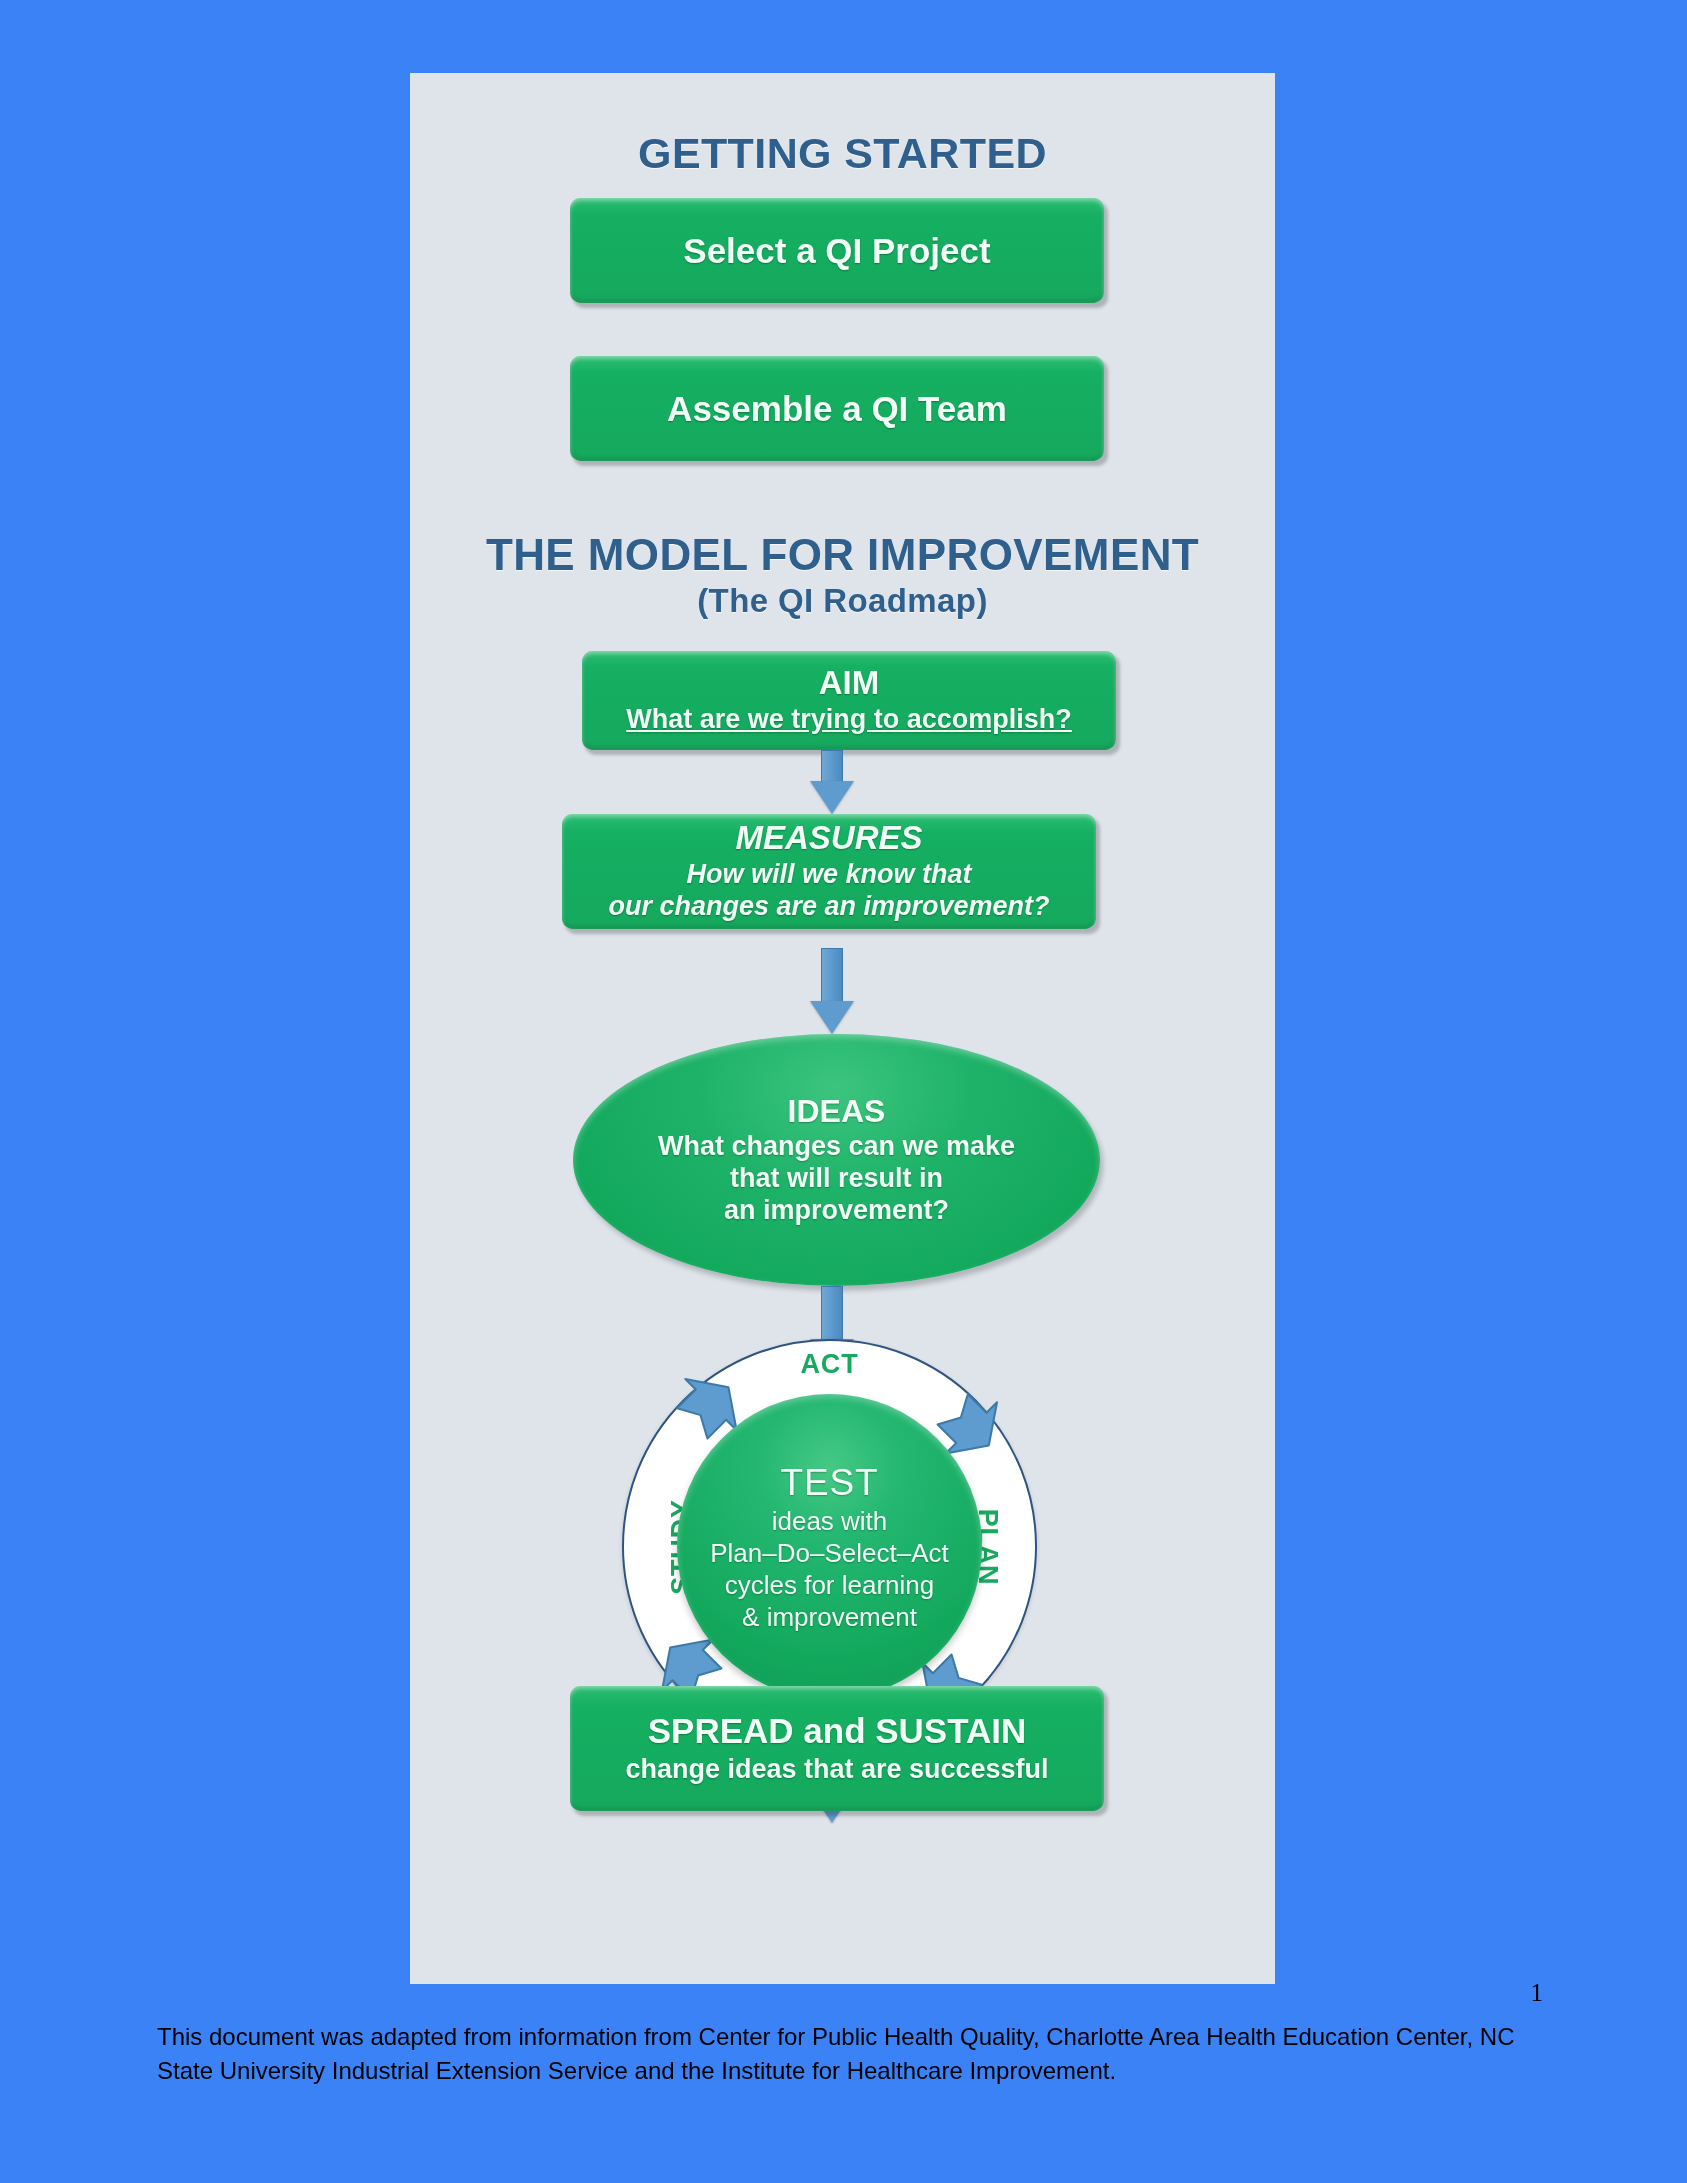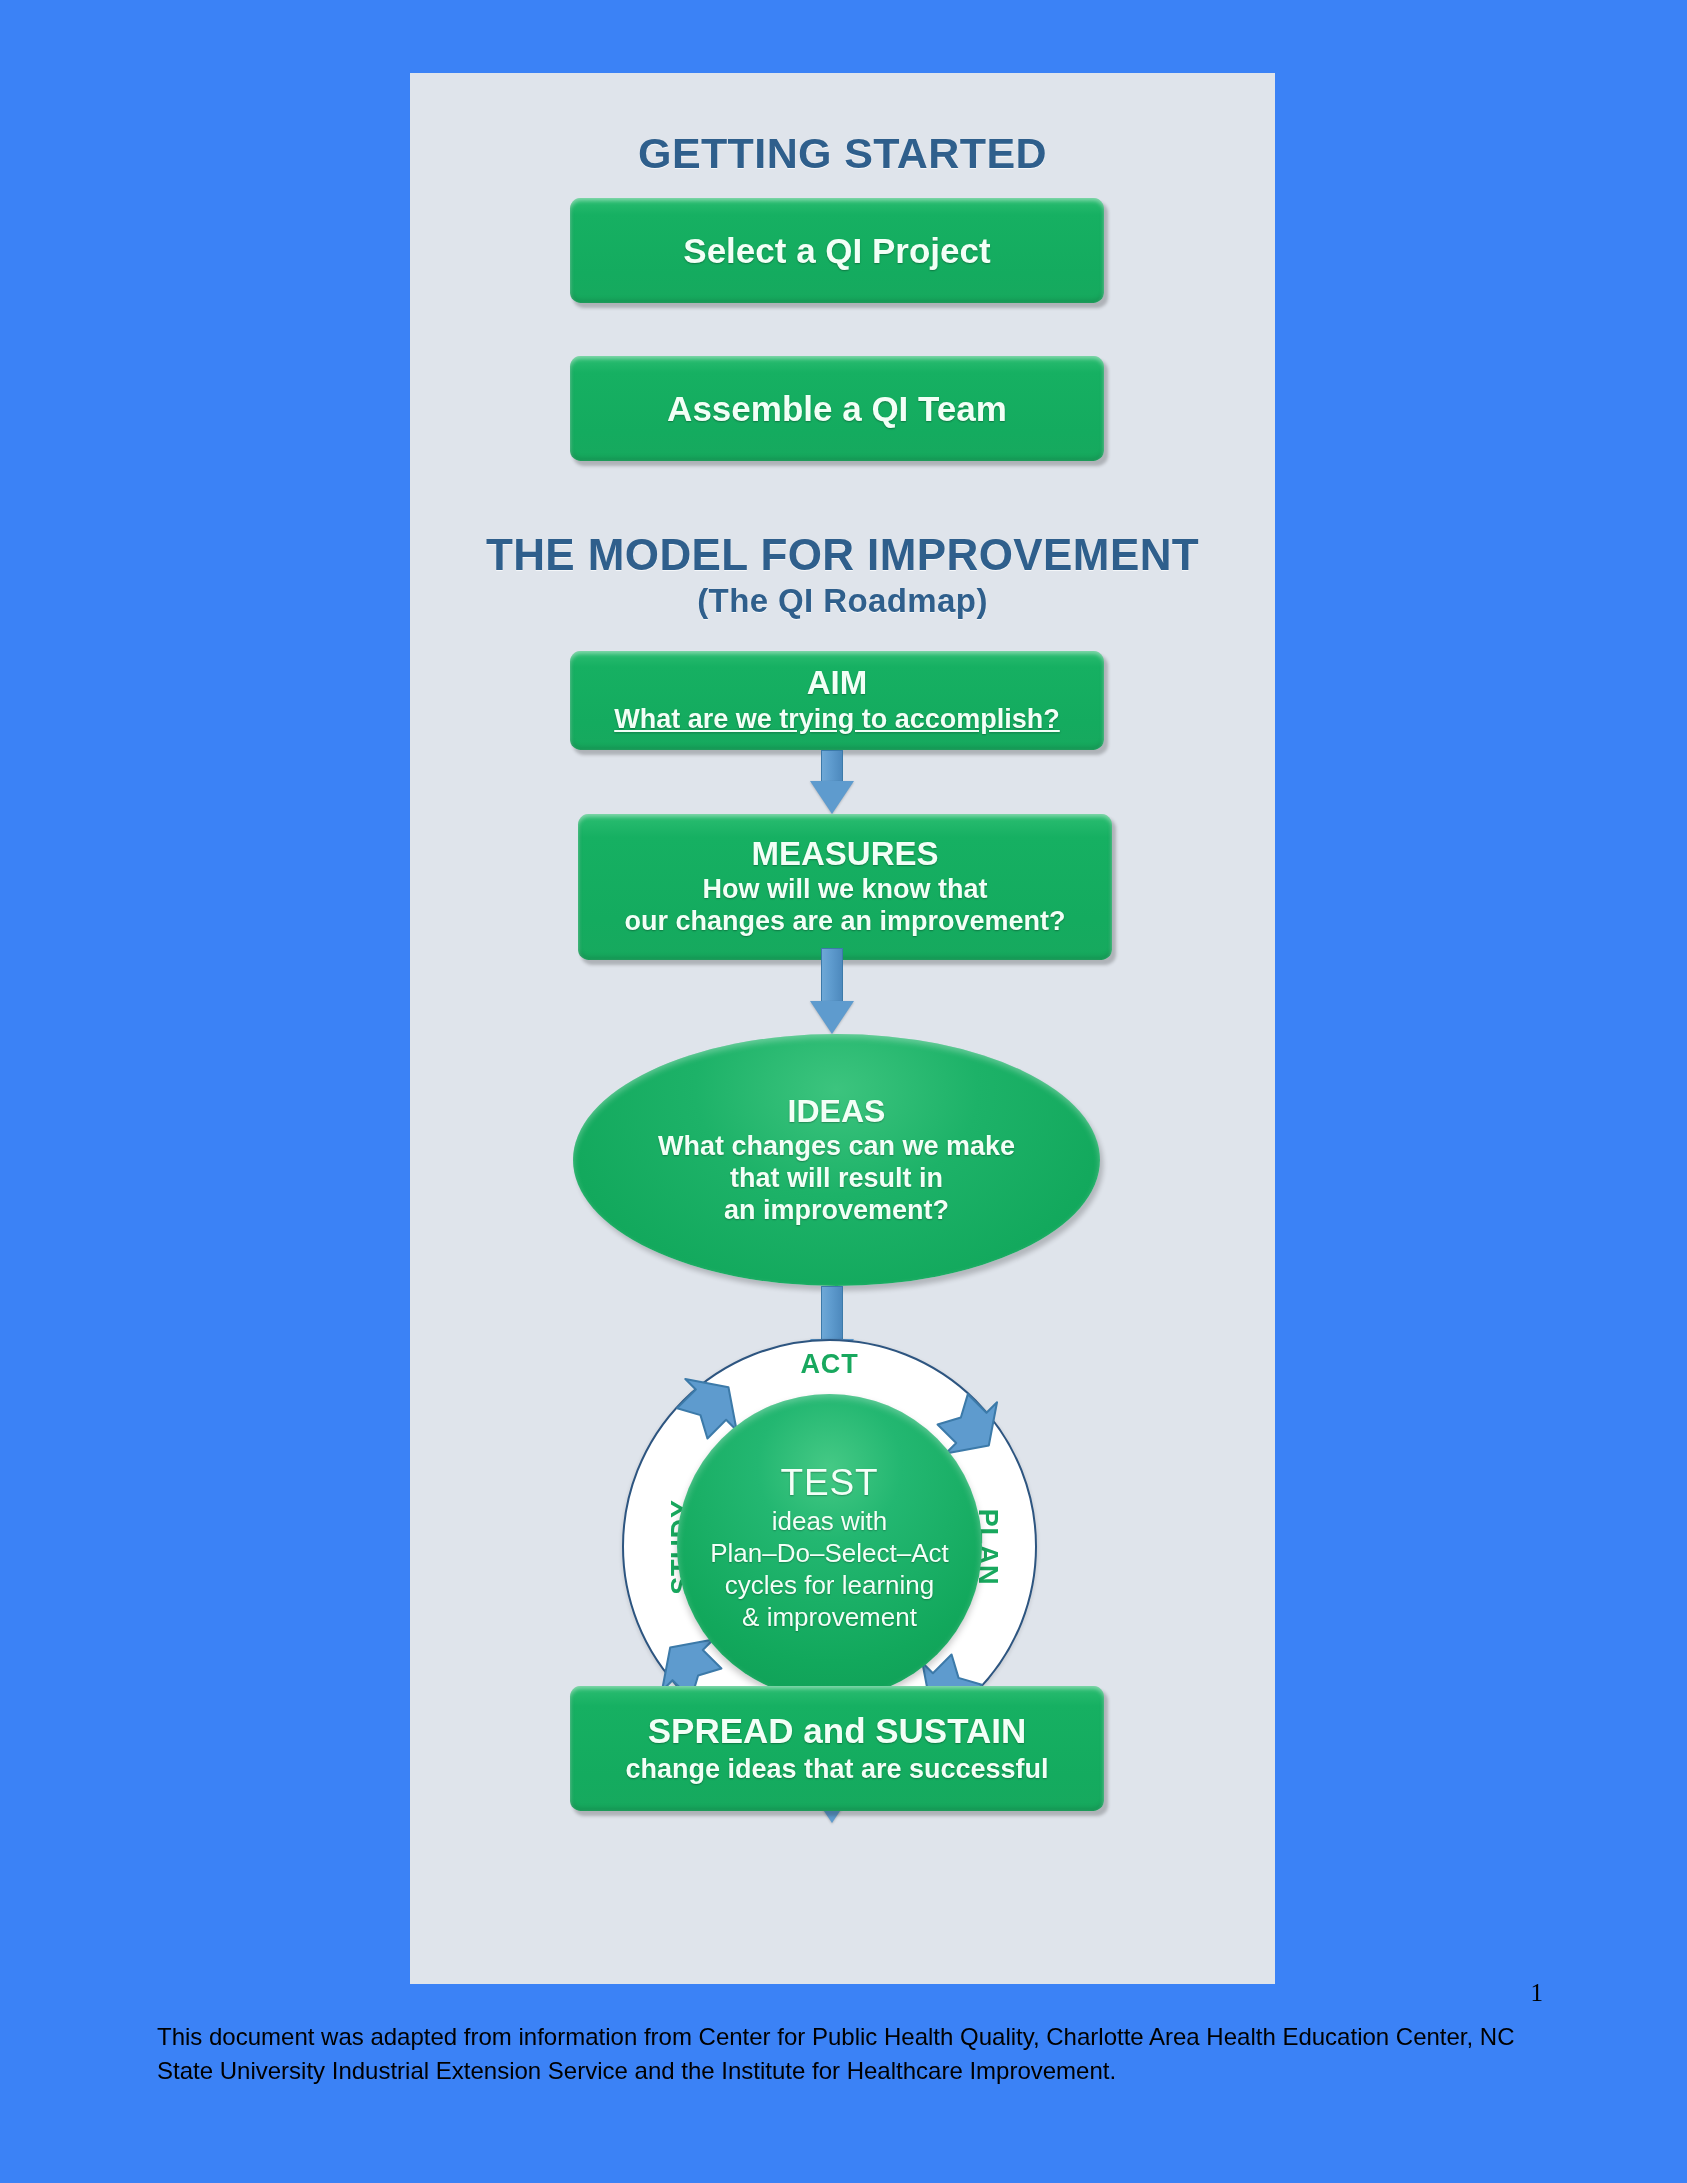--- a/index.html
+++ b/index.html
@@ -71,25 +71,25 @@
     text-shadow: 0 0.8px 1.6px rgba(0,0,0,0.30);
     font-family: "Liberation Sans", sans-serif;
   }
   .gb-title  { font-weight: bold; line-height: 1.12; }
   .gb-sub    { font-weight: bold; line-height: 1.18; }
 
   #box-select   { left:160px; top:125px; width:534px; height:105px; }
   #box-assemble { left:160px; top:283px; width:534px; height:105px; }
   #box-select .gb-title, #box-assemble .gb-title { font-size: 35px; }
 
-  #box-aim      { left:160px; top:578px; width:534px; height:99px; }
+  #box-aim      { left:172px; top:578px; width:534px; height:99px; }
   #box-aim .gb-title { font-size: 33px; margin-bottom: 1.6px; }
   #box-aim .gb-sub   { font-size: 27px; text-decoration: underline; }
 
-  #box-measures { left:168px; top:741px; width:534px; height:146px; }
+  #box-measures { left:152px; top:741px; width:534px; height:115px;font-style:italic; }
   #box-measures .gb-title { font-size: 33px; margin-bottom: 1.6px; }
   #box-measures .gb-sub   { font-size: 27px; }
 
   #box-spread   { left:160px; top:1613px; width:534px; height:125px; }
   #box-spread .gb-title { font-size: 35px; margin-bottom: 3.3px; }
   #box-spread .gb-sub   { font-size: 27px; }
 
   
   #oval-ideas {
     position: absolute;

